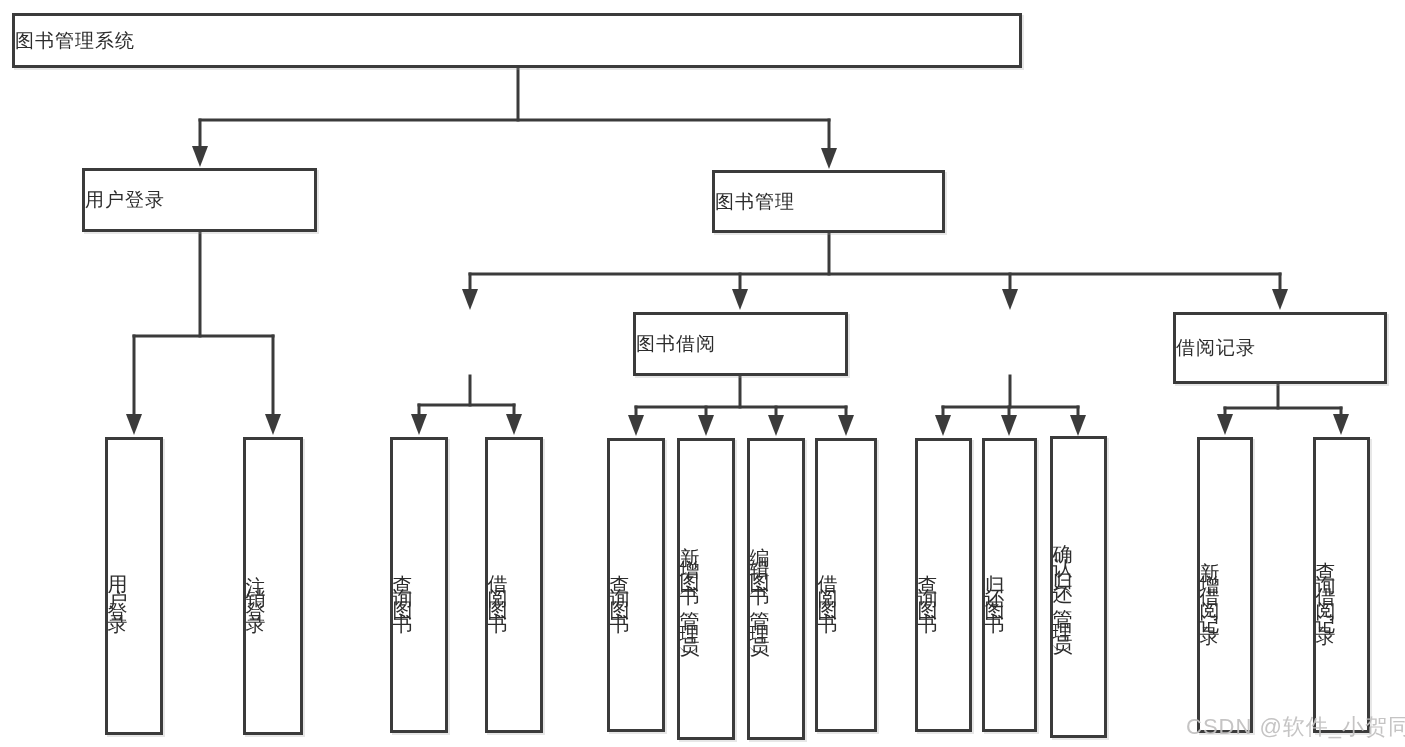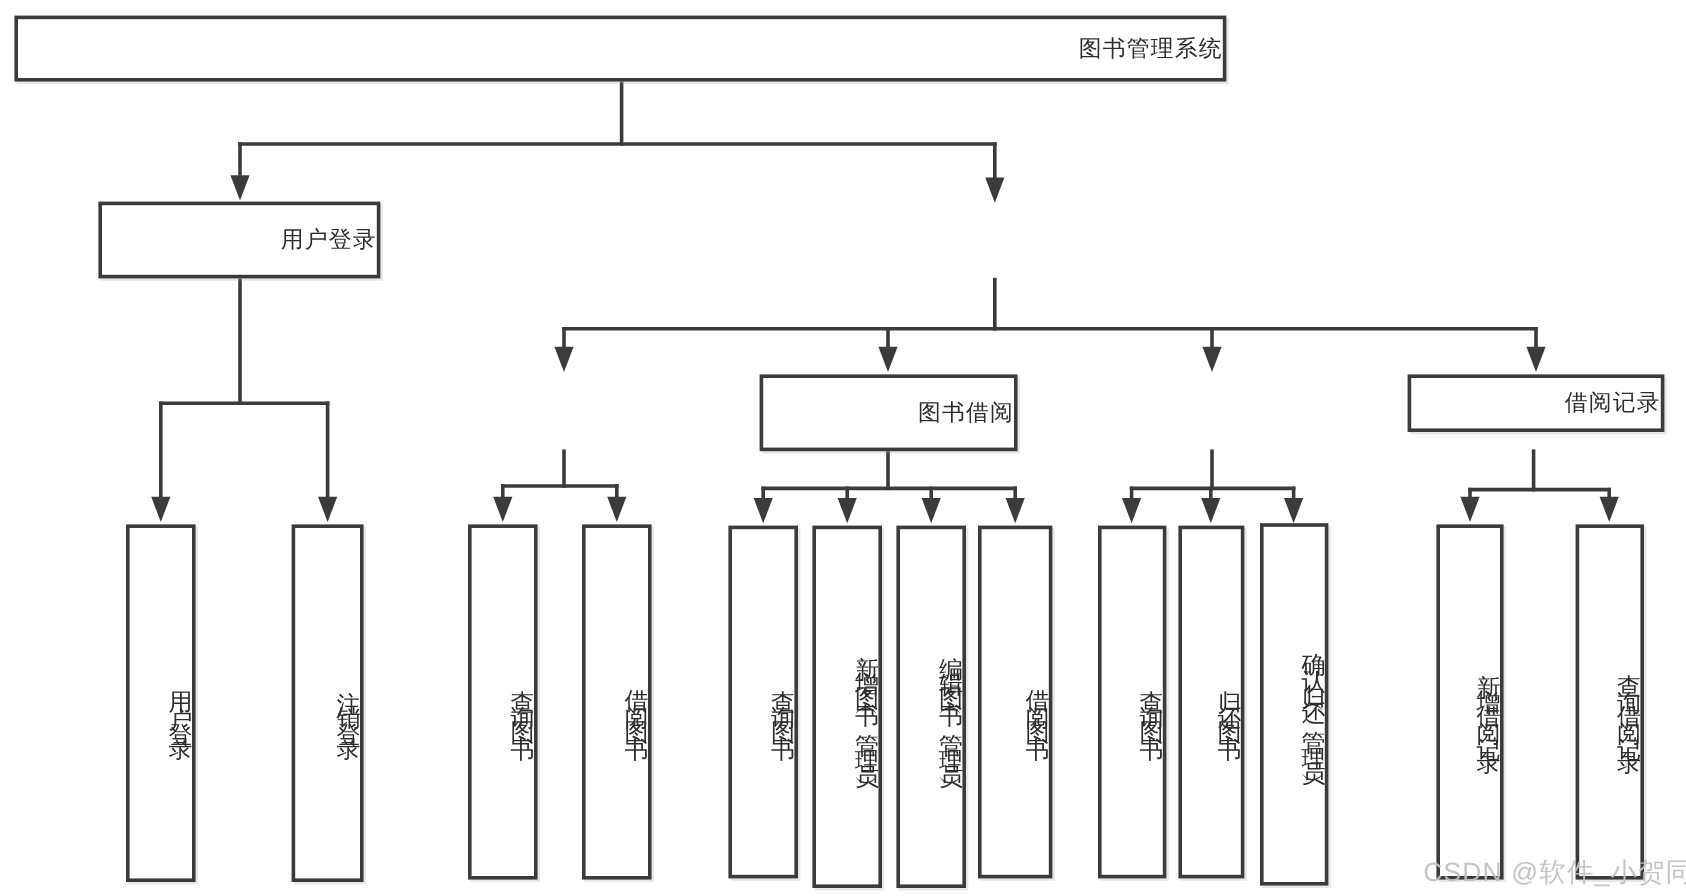--- a/index.html
+++ b/index.html
@@ -35,21 +35,21 @@
   .wires polygon{
     fill:var(--line);
     stroke:none;
   }
   .box{
     position:absolute;
     border:3px solid var(--line);
     background:#fff;
     display:flex;
     align-items:center;
-    justify-content:flex-end;
+    justify-content:flex-start;
     box-shadow:2px 2px 0 rgba(160,160,160,.25);
   }
   .box.h span{
     font-size:19px;
     letter-spacing:1px;
     white-space:nowrap;
     color:var(--text);
   }
   .box.v span{
     writing-mode:vertical-rl;
@@ -152,25 +152,28 @@
     </g>
   </svg>
 
   <div class="box h" style="left:12px;top:13px;width:1010px;height:55px;">
     <span>图书管理系统</span>
   </div>
 
   <div class="box h" style="left:82px;top:168px;width:235px;height:64px;">
     <span>用户登录</span>
   </div>
+  <div class="box h" style="left:712px;top:170px;width:233px;height:63px;">
+    <span>图书管理</span>
+  </div>
 
   <div class="box h" style="left:633px;top:312px;width:215px;height:64px;">
     <span>图书借阅</span>
   </div>
-  <div class="box h" style="left:1173px;top:312px;width:214px;height:48px;">
+  <div class="box h" style="left:1173px;top:312px;width:214px;height:72px;">
     <span>借阅记录</span>
   </div>
 
   <div class="box v" style="left:105px;top:437px;width:58px;height:298px;">
     <span>用户登录</span>
   </div>
   <div class="box v" style="left:243px;top:437px;width:60px;height:298px;">
     <span>注销登录</span>
   </div>
 

